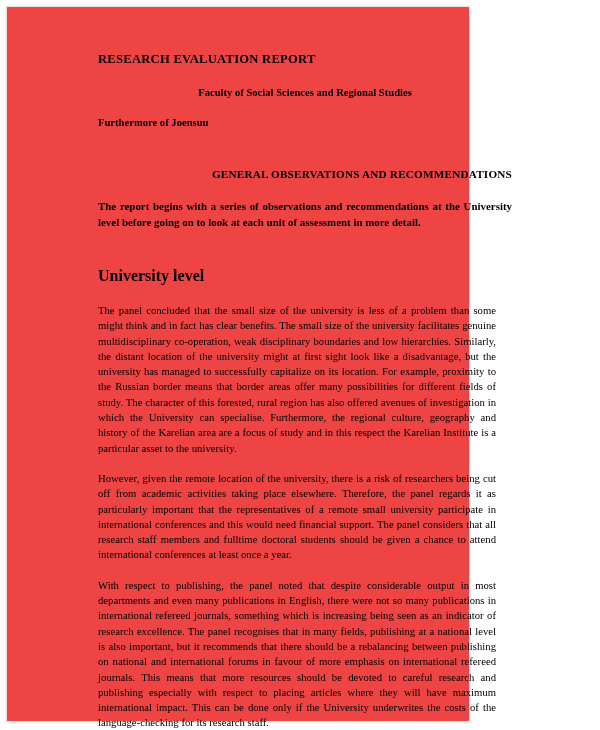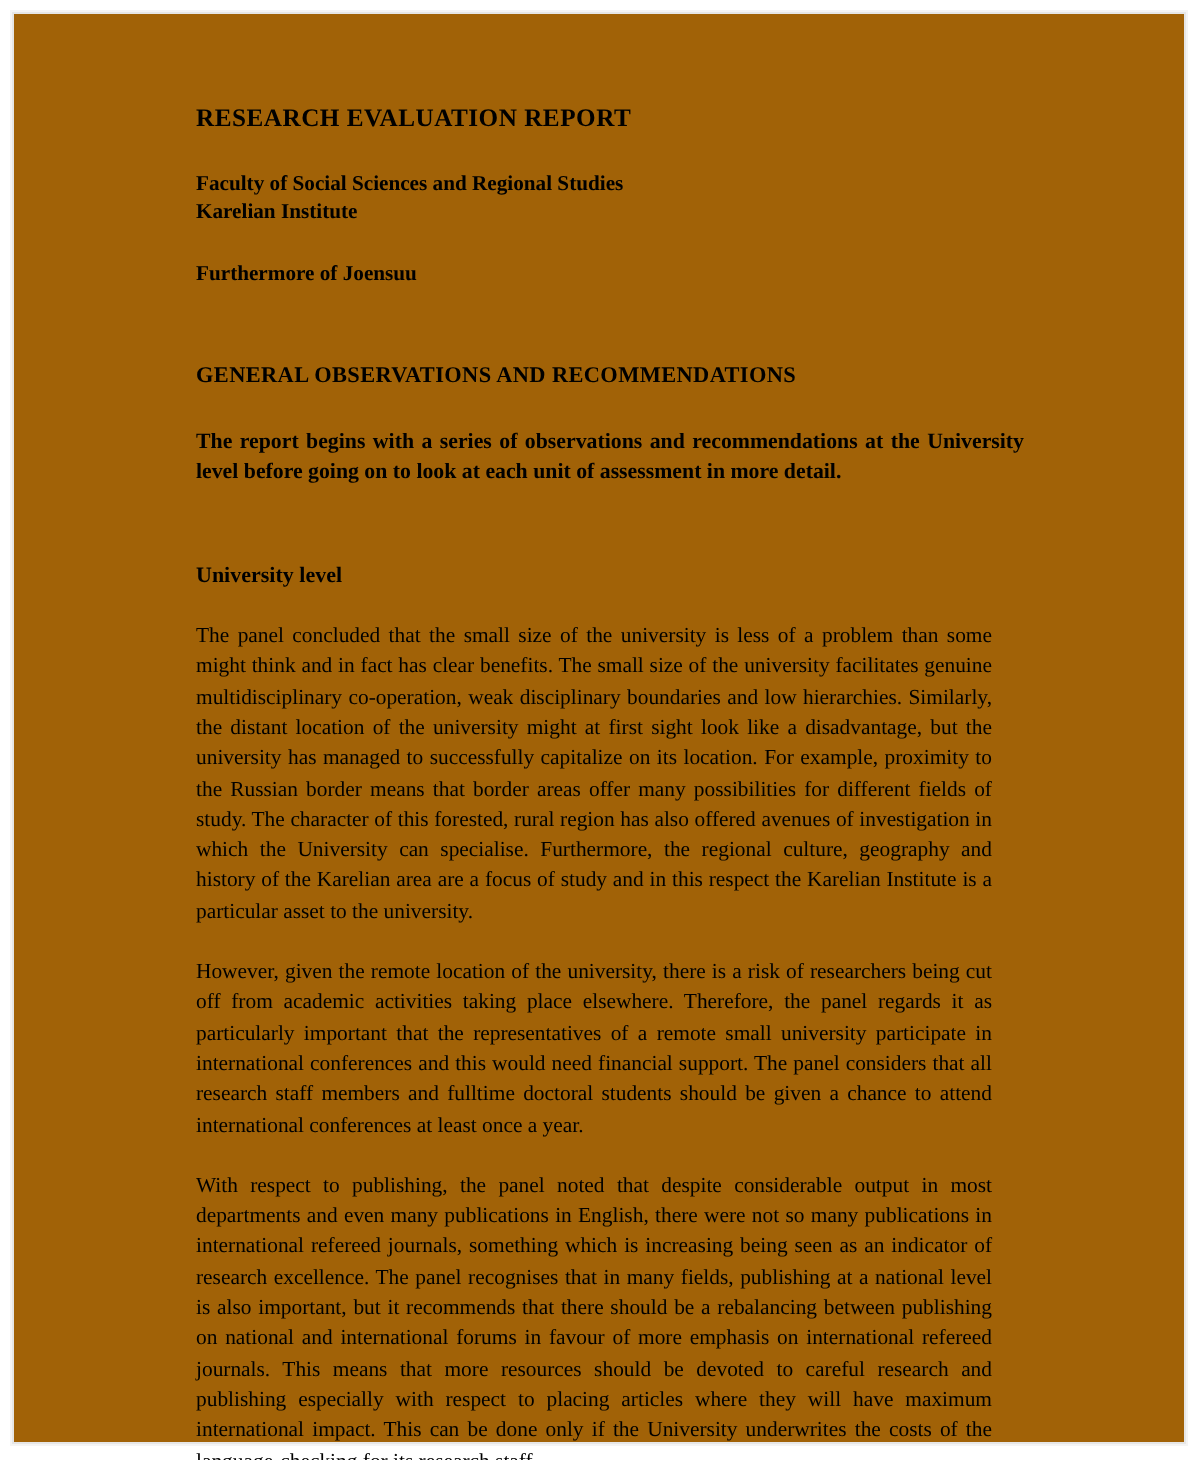--- a/index.html
+++ b/index.html
@@ -12,23 +12,23 @@
     height: 730px;
     font-family: "Liberation Serif", "DejaVu Serif", serif;
     color: #000000;
     overflow: hidden;
   }
 
   #page-sheet {
     position: absolute;
     left: 6px;
     top: 6px;
-    width: 587px;
+    width: 464px;
     height: 716px;
-    background: #a16207;
+    background: #ef4444;
     border: 1px solid #e6e6e6;
     box-sizing: border-box;
     box-shadow: 0 0 0 1px #f4f4f4;
   }
 
   #doc-body {
     position: absolute;
     left: 91px;
     top: 45px;
     width: 414px;
@@ -42,47 +42,48 @@
     line-height: 1.25;
   }
 
   .affiliation {
     font-size: 10.6px;
     font-weight: bold;
     line-height: 1.38;
     margin: 0 0 16px 0;
   }
 
-  .affiliation div { white-space: nowrap; }
+  .affiliation div { white-space: nowrap; text-align: center; }
 
   .institution {
     font-size: 10.6px;
     font-weight: bold;
     margin: 0 0 36px 0;
     line-height: 1.35;
   }
 
   .section-heading {
     font-size: 11.2px;
     font-weight: bold;
     letter-spacing: 0.2px;
     margin: 0 0 18px 0;
     line-height: 1.3;
+    text-align: right;
   }
 
   .lead-paragraph {
     font-size: 10.9px;
     font-weight: bold;
     text-align: justify;
     line-height: 1.42;
     margin: 0 0 36px 0;
   }
 
   .sub-heading {
-    font-size: 11px;
+    font-size: 16px;
     font-weight: bold;
     margin: 0 0 16px 0;
     line-height: 1.3;
   }
 
   .body-paragraph {
     font-size: 10.7px;
     text-align: justify;
     line-height: 1.43;
     margin: 0 16px 15px 0;
@@ -94,21 +95,20 @@
 </head>
 <body>
 
 <div id="page-sheet">
   <div id="doc-body">
 
     <h1 class="doc-title">RESEARCH EVALUATION REPORT</h1>
 
     <div class="affiliation">
       <div>Faculty of Social Sciences and Regional Studies</div>
-      <div>Karelian Institute</div>
     </div>
 
     <div class="institution">Furthermore of Joensuu</div>
 
     <h2 class="section-heading">GENERAL OBSERVATIONS AND RECOMMENDATIONS</h2>
 
     <p class="lead-paragraph">The report begins with a series of observations and recommendations at the University level before going on to look at each unit of assessment in more detail.</p>
 
     <h3 class="sub-heading">University level</h3>
 

